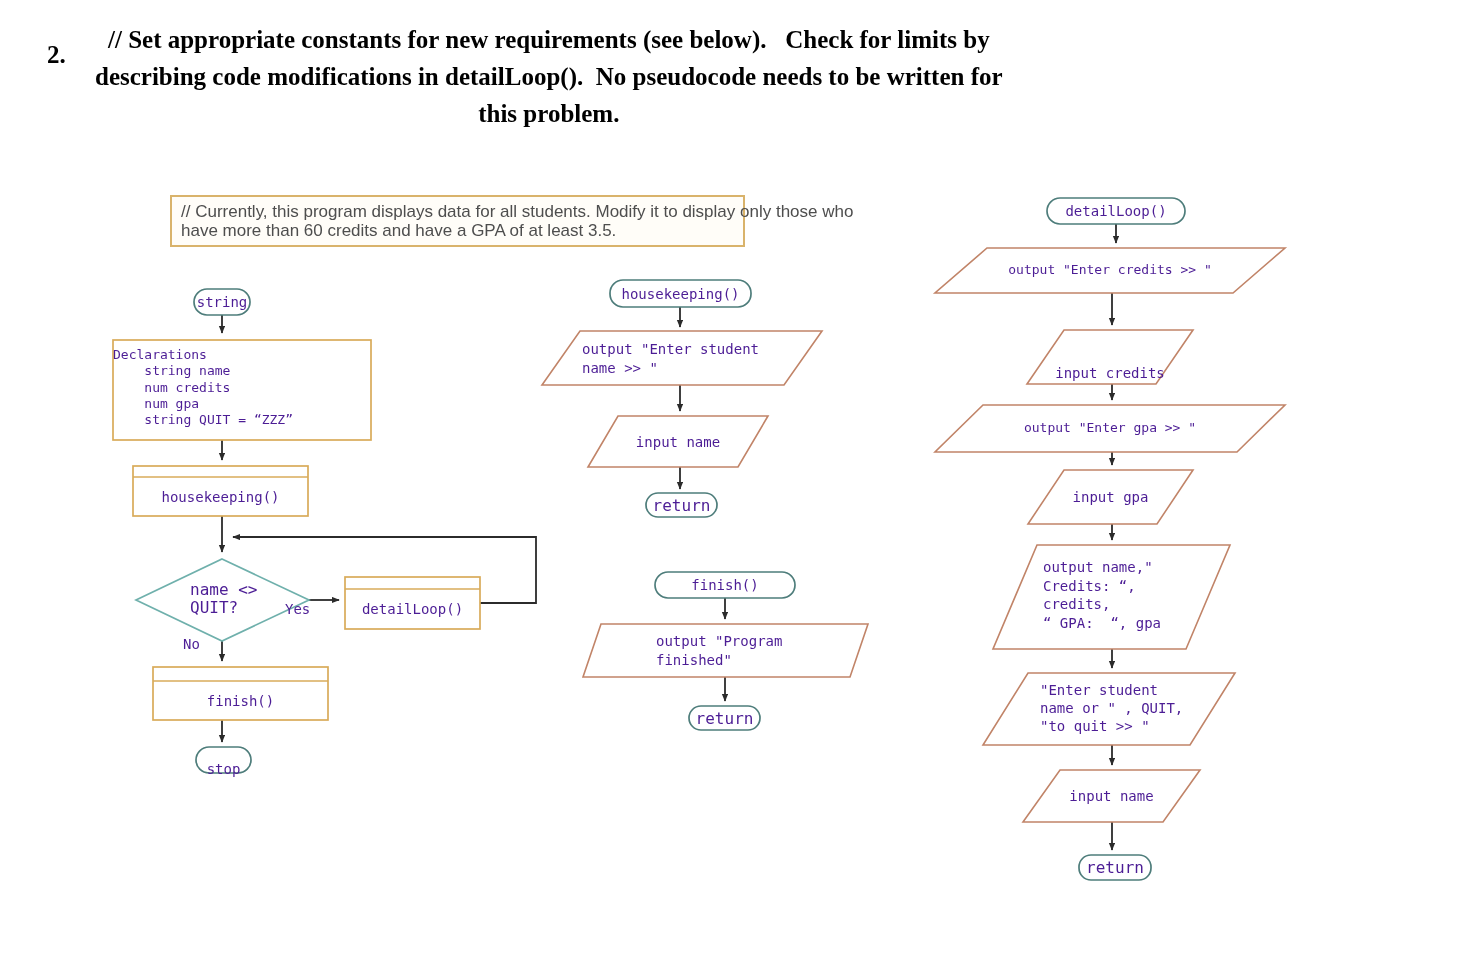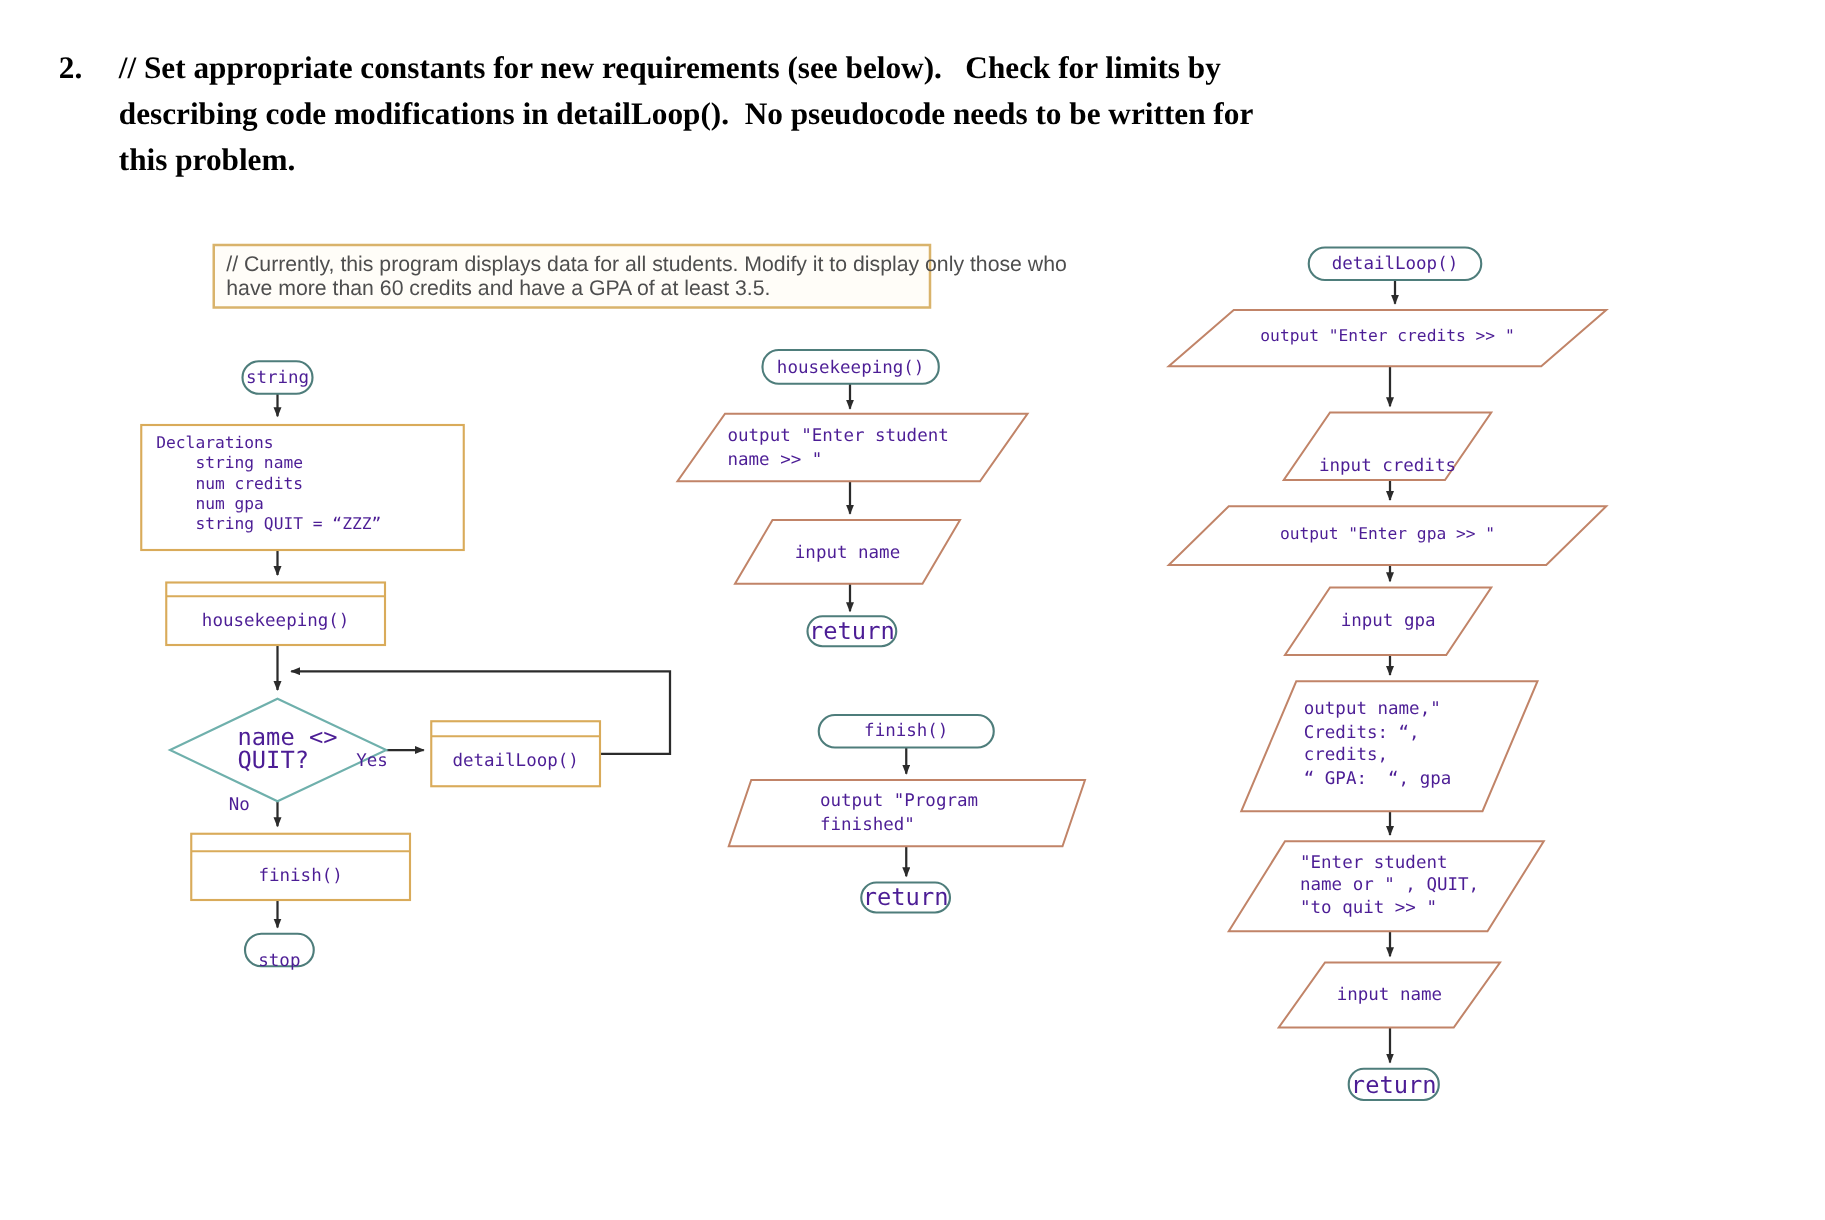--- a/index.html
+++ b/index.html
@@ -8,30 +8,30 @@
   .abs{position:absolute;}
   .hdr-num{font-family:"Liberation Serif",serif;font-weight:bold;font-size:25px;line-height:37px;color:#000;}
   .hdr-text{font-family:"Liberation Serif",serif;font-weight:bold;font-size:25px;line-height:37px;color:#000;white-space:pre;}
   .comment-box{border:2px solid #d9b36b;background:#fffdf8;padding:5px 9px;
                font-family:"Liberation Sans",sans-serif;font-size:17px;line-height:19px;color:#4e4e4e;white-space:pre;}
   .mono{font-family:"DejaVu Sans Mono",monospace;color:#4c1d95;}
   .pre{white-space:pre;}
   .ctr{display:flex;align-items:center;justify-content:center;text-align:center;}
   svg{position:absolute;left:0;top:0;}
   .f13{font-size:13px;line-height:16.3px;}
-  .f135{font-size:19px;}
+  .f135{font-size:16px;}
   .f14{font-size:14px;}
 </style>
 </head>
 <body>
 
 <div class="page">
 
   <div class="abs hdr-num" style="left:47px;top:36px;">2.</div>
-  <div class="abs hdr-text" style="left:95px;top:36px;">// Set appropriate constants for new requirements (see below).   Check for limits by
+  <div class="abs hdr-text" style="left:95px;top:21px;text-align:center;">// Set appropriate constants for new requirements (see below).   Check for limits by
 describing code modifications in detailLoop().  No pseudocode needs to be written for
 this problem.</div>
 
   <div class="abs comment-box" style="left:170px;top:195px;width:553px;">// Currently, this program displays data for all students. Modify it to display only those who
 have more than 60 credits and have a GPA of at least 3.5.</div>
 
   <svg width="1460" height="976">
     <defs>
       <marker id="ah" markerWidth="10" markerHeight="8" refX="7.2" refY="3.2" orient="auto" markerUnits="userSpaceOnUse">
         <path d="M0,0 L8,3.2 L0,6.4 Z" fill="#2b2b2b"></path>
@@ -98,21 +98,21 @@
     <polygon points="1064,330 1193,330 1156,384 1027,384" fill="#fff" stroke="#c18468" stroke-width="1.6"></polygon>
     <polygon points="983,405 1285,405 1237,452 935,452" fill="#fff" stroke="#c18468" stroke-width="1.6"></polygon>
     <polygon points="1064,470 1193,470 1157,524 1028,524" fill="#fff" stroke="#c18468" stroke-width="1.6"></polygon>
     <polygon points="1037,545 1230,545 1186,649 993,649" fill="#fff" stroke="#c18468" stroke-width="1.6"></polygon>
     <polygon points="1028,673 1235,673 1190,745 983,745" fill="#fff" stroke="#c18468" stroke-width="1.6"></polygon>
     <polygon points="1060,770 1200,770 1163,822 1023,822" fill="#fff" stroke="#c18468" stroke-width="1.6"></polygon>
     <rect x="1079" y="855" width="72" height="25" rx="12" fill="#fff" stroke="#4e7d7b" stroke-width="1.7"></rect>
   </svg>
 
   <div class="abs mono ctr f14" style="left:194px;top:289px;width:56px;height:26px;">string</div>
-  <div class="abs mono pre f13" style="left:125px;top:347px;">Declarations
+  <div class="abs mono pre f13" style="left:113px;top:347px;">Declarations
     string name
     num credits
     num gpa
     string QUIT = “ZZZ”</div>
   <div class="abs mono ctr f14" style="left:133px;top:478px;width:175px;height:37px;">housekeeping()</div>
   <div class="abs mono pre f135" style="left:190px;top:581px;line-height:18px;">name &lt;&gt;
 QUIT?</div>
   <div class="abs mono f14" style="left:285px;top:601px;">Yes</div>
   <div class="abs mono f14" style="left:183px;top:636px;text-align:right;">No</div>
   <div class="abs mono ctr f14" style="left:345px;top:590px;width:135px;height:38px;">detailLoop()</div>

